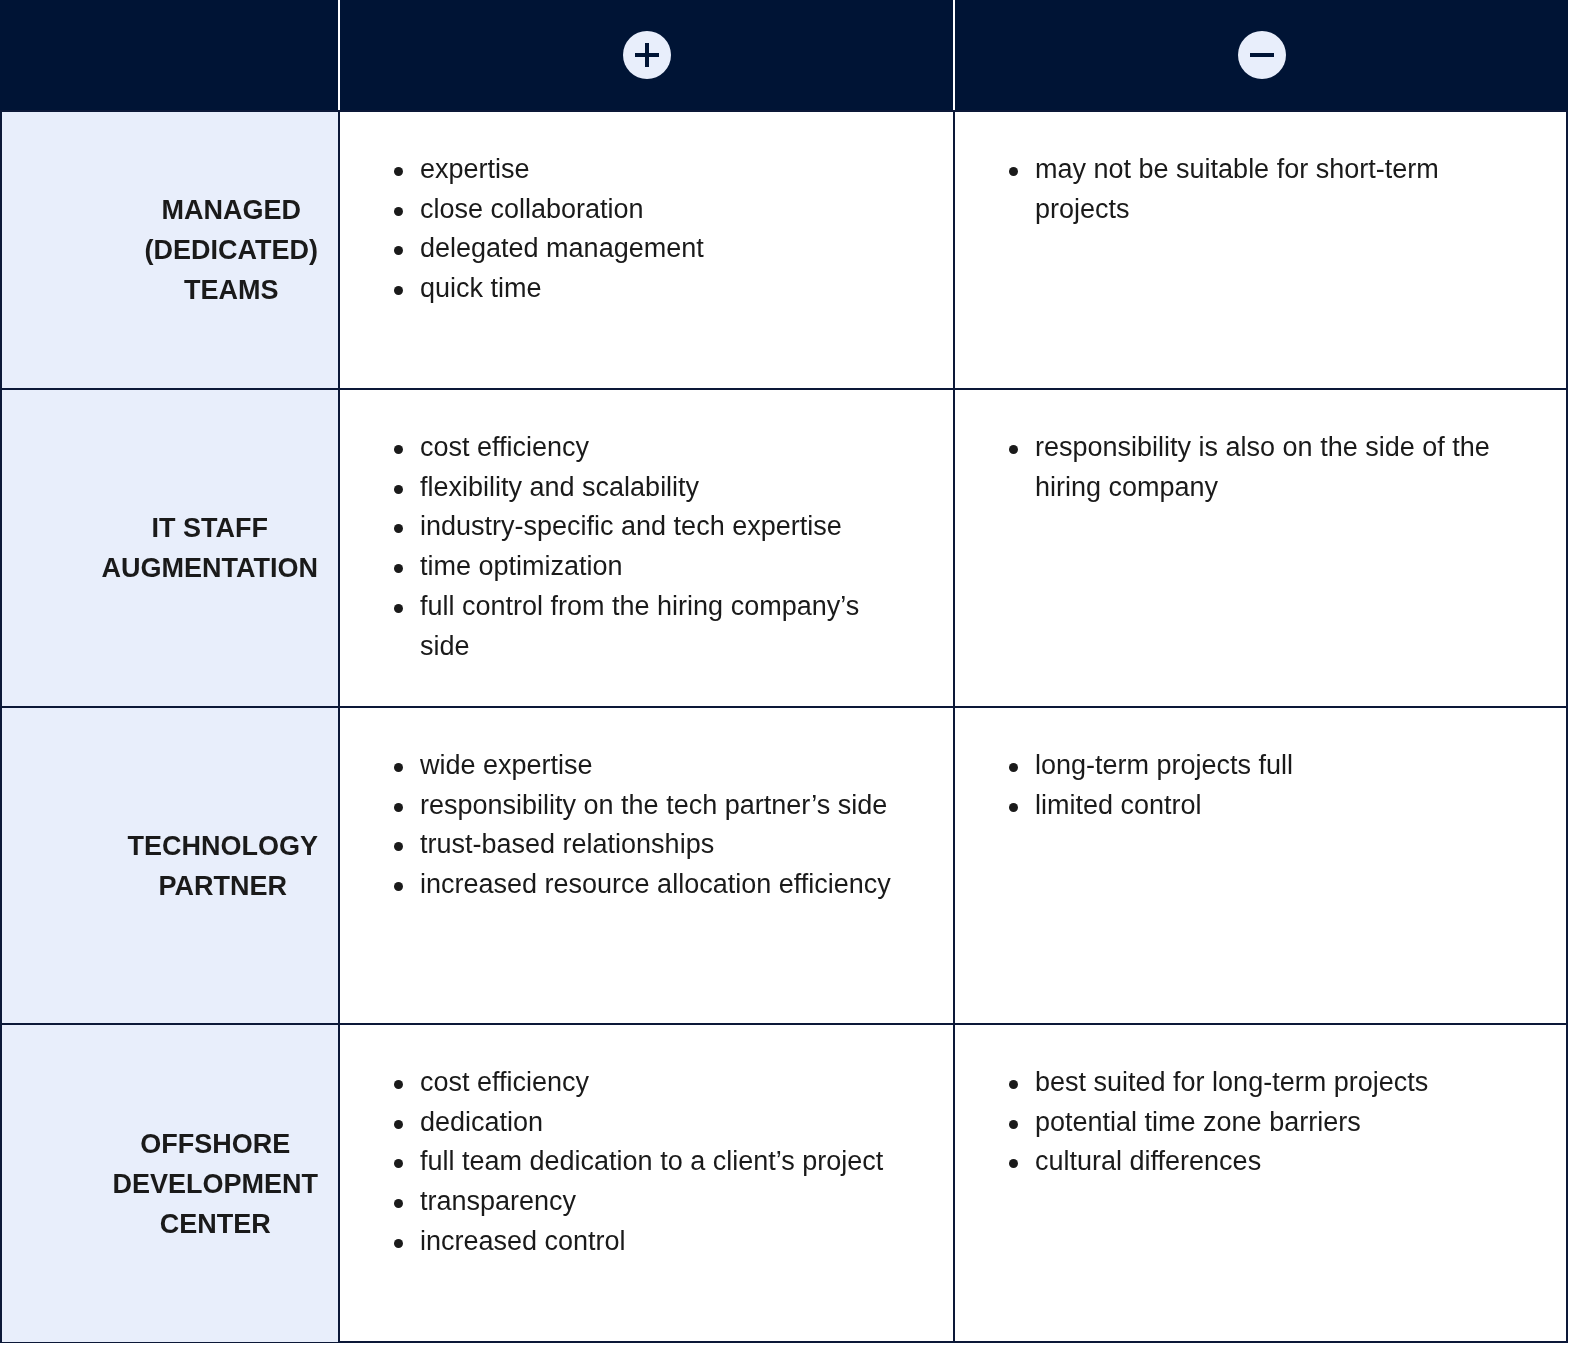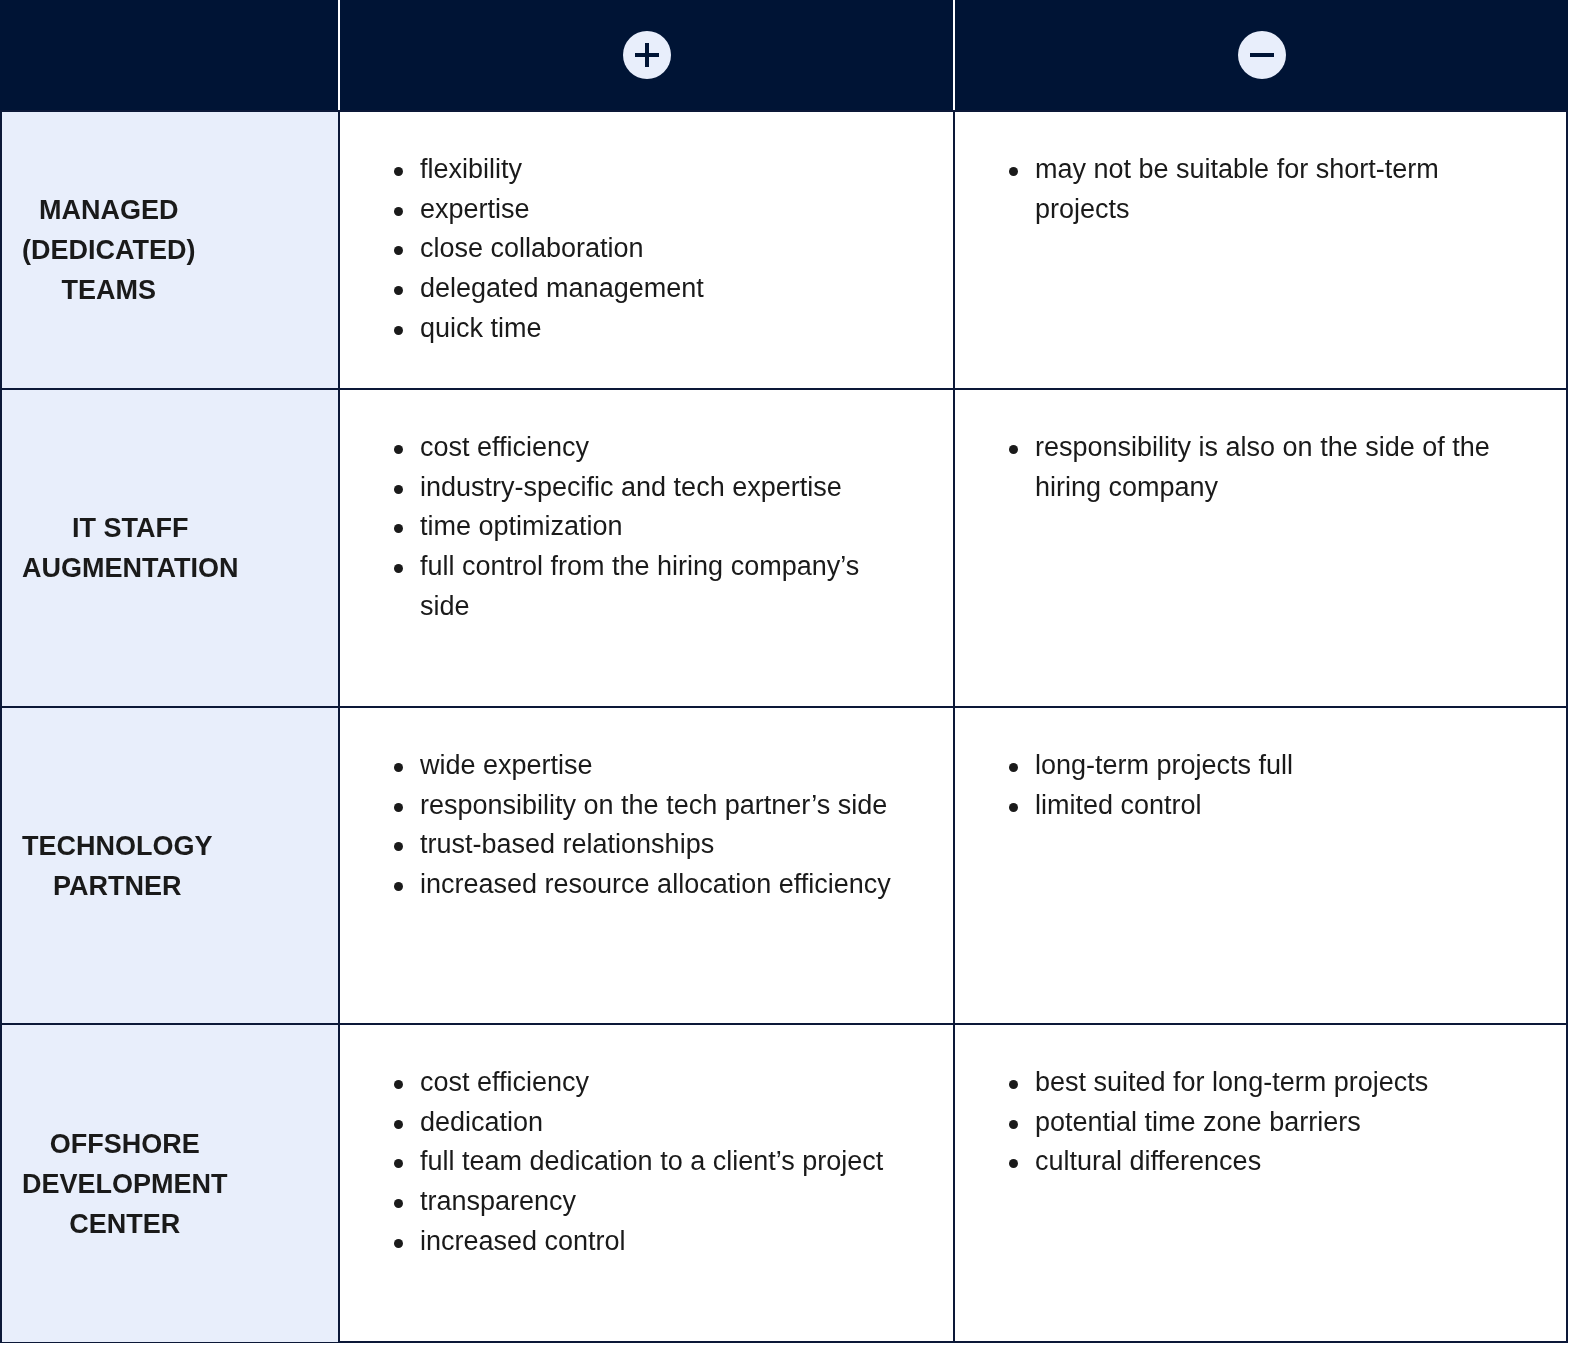--- a/index.html
+++ b/index.html
@@ -13,21 +13,21 @@
     background: #ffffff;
     box-sizing: border-box;
     border-right: 2px solid #0c1838;
     border-bottom: 2px solid #0c1838;
   }
   .hcell { background: #001435; display: flex; align-items: center; justify-content: center; border-left: 2px solid #ffffff; box-sizing: border-box; }
   .hcell.first { border-left: none; }
   .circle-icon { width: 48px; height: 48px; border-radius: 50%; background: #e8eefb; display: flex; align-items: center; justify-content: center; }
   .circle-icon svg { display: block; }
   .label-cell {
-    background: #e8eefb; display: flex; align-items: center; justify-content: flex-start; text-align: center;
+    background: #e8eefb; display: flex; align-items: center; justify-content: flex-end; text-align: center;
     border-top: 2px solid #0c1838; border-left: 2px solid #0c1838; box-sizing: border-box;
     font-weight: bold; font-size: 27px; line-height: 40px; color: #1a1a1a; padding: 0 20px;
   }
   .label-cell span { white-space: pre-line; }
   .list-cell {
     border-top: 2px solid #0c1838; border-left: 2px solid #0c1838; box-sizing: border-box;
     padding: 38px 40px 0 46px;
   }
   .list-cell ul { margin: 0; padding: 0 0 0 34px; list-style: none; }
   .list-cell li { position: relative; font-size: 27px; line-height: 39.7px; color: #1a1a1a; }
@@ -57,40 +57,40 @@
     </div>
   </div>
 
   <div class="label-cell">
       <span>MANAGED
 (DEDICATED)
 TEAMS</span>
     </div>
   <div class="list-cell">
     <ul>
-      <li>flexibility</li>
       <li>expertise</li>
       <li>close collaboration</li>
       <li>delegated management</li>
       <li>quick time</li>
     </ul>
   </div>
   <div class="list-cell">
     <ul>
       <li>may not be suitable for short-term projects</li>
     </ul>
   </div>
 
   <div class="label-cell">
       <span>IT STAFF
 AUGMENTATION</span>
     </div>
   <div class="list-cell">
     <ul>
       <li>cost efficiency</li>
+      <li>flexibility and scalability</li>
       <li>industry-specific and tech expertise</li>
       <li>time optimization</li>
       <li>full control from the hiring company’s side</li>
     </ul>
   </div>
   <div class="list-cell">
     <ul>
       <li>responsibility is also on the side of the hiring company</li>
     </ul>
   </div>

